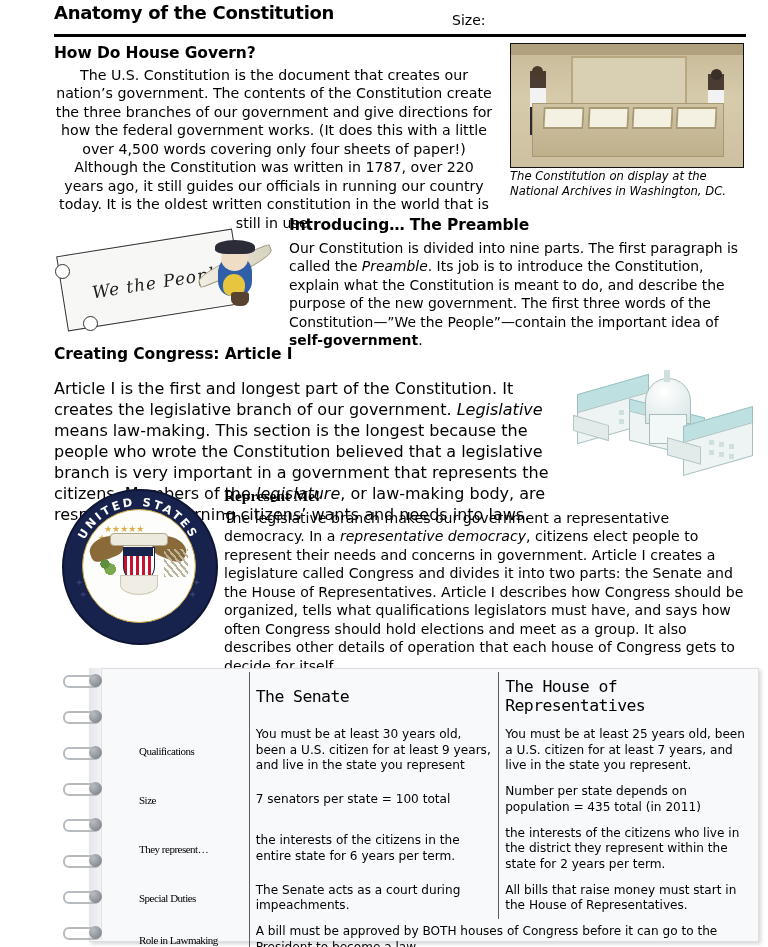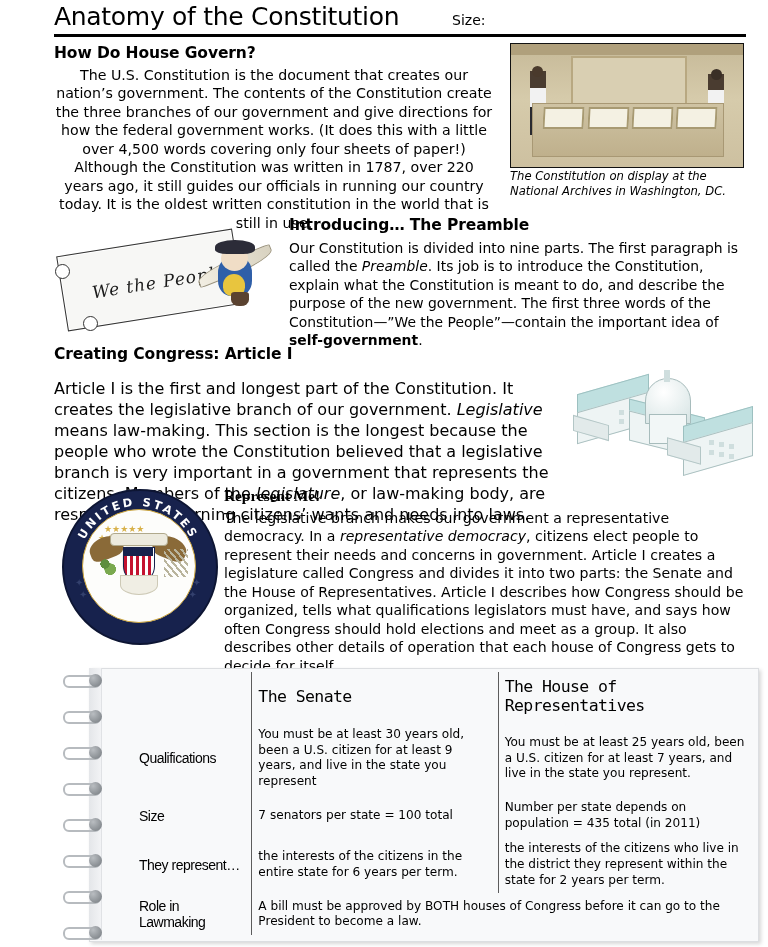--- a/index.html
+++ b/index.html
@@ -20,22 +20,22 @@
   .header {
     position: absolute;
     left: 0; top: 0;
     width: 768px;
     height: 40px;
   }
   .doc-title {
     position: absolute;
     left: 54px;
     top: 2px;
-    font-size: 25px;
-    font-weight: normal;
+    font-size: 18px;
+    font-weight: bold;
     letter-spacing: -0.3px;
     white-space: nowrap;
   }
   .name-label {
     position: absolute;
     left: 452px;
     top: 12px;
     font-size: 14px;
   }
   .header-rule {
@@ -430,22 +430,22 @@
   }
   table.cmp th {
     font-weight: normal;
     font-size: 16.5px;
     font-family: "DejaVu Sans Mono", monospace;
     letter-spacing: -0.6px;
     padding-bottom: 7px;
   }
   .col-label {
     width: 110px;
-    font-size: 14px;
-    font-family: Liberation Sans, sans-serif;
+    font-size: 11px;
+    font-family: Liberation Serif, serif;
     letter-spacing: -0.5px;
   }
   .cell {
     font-size: 12.1px;
     line-height: 1.30;
     width: 255px;
   }
   .vline { border-right: 1.4px solid #5c5c5c !important; }
   .hline-bottom td, .hline-bottom th { border-bottom: 1.4px solid #5c5c5c; }
 </style>
@@ -608,19 +608,24 @@
       <tr class="hline-bottom">
         <td class="col-label vline">Size</td>
         <td class="cell vline">7 senators per state = 100 total</td>
         <td class="cell">Number per state depends on population = 435 total (in 2011)</td>
       </tr>
       <tr class="hline-bottom">
         <td class="col-label vline">They represent…</td>
         <td class="cell vline">the interests of the citizens in the entire state for 6 years per term.</td>
         <td class="cell">the interests of the citizens who live in the district they represent within the state for 2 years per term.</td>
       </tr>
+      <tr class="hline-bottom">
+        <td class="col-label vline">Special Duties</td>
+        <td class="cell vline">The Senate acts as a court during impeachments.</td>
+        <td class="cell">All bills that raise money must start in the House of Representatives.</td>
+      </tr>
       <tr>
         <td class="col-label vline">Role in Lawmaking</td>
         <td class="cell" colspan="2">A bill must be approved by BOTH houses of Congress before it can go to the President to become a law.</td>
       </tr>
     </tbody>
   </table>
 </div>
 
 </body></html>

